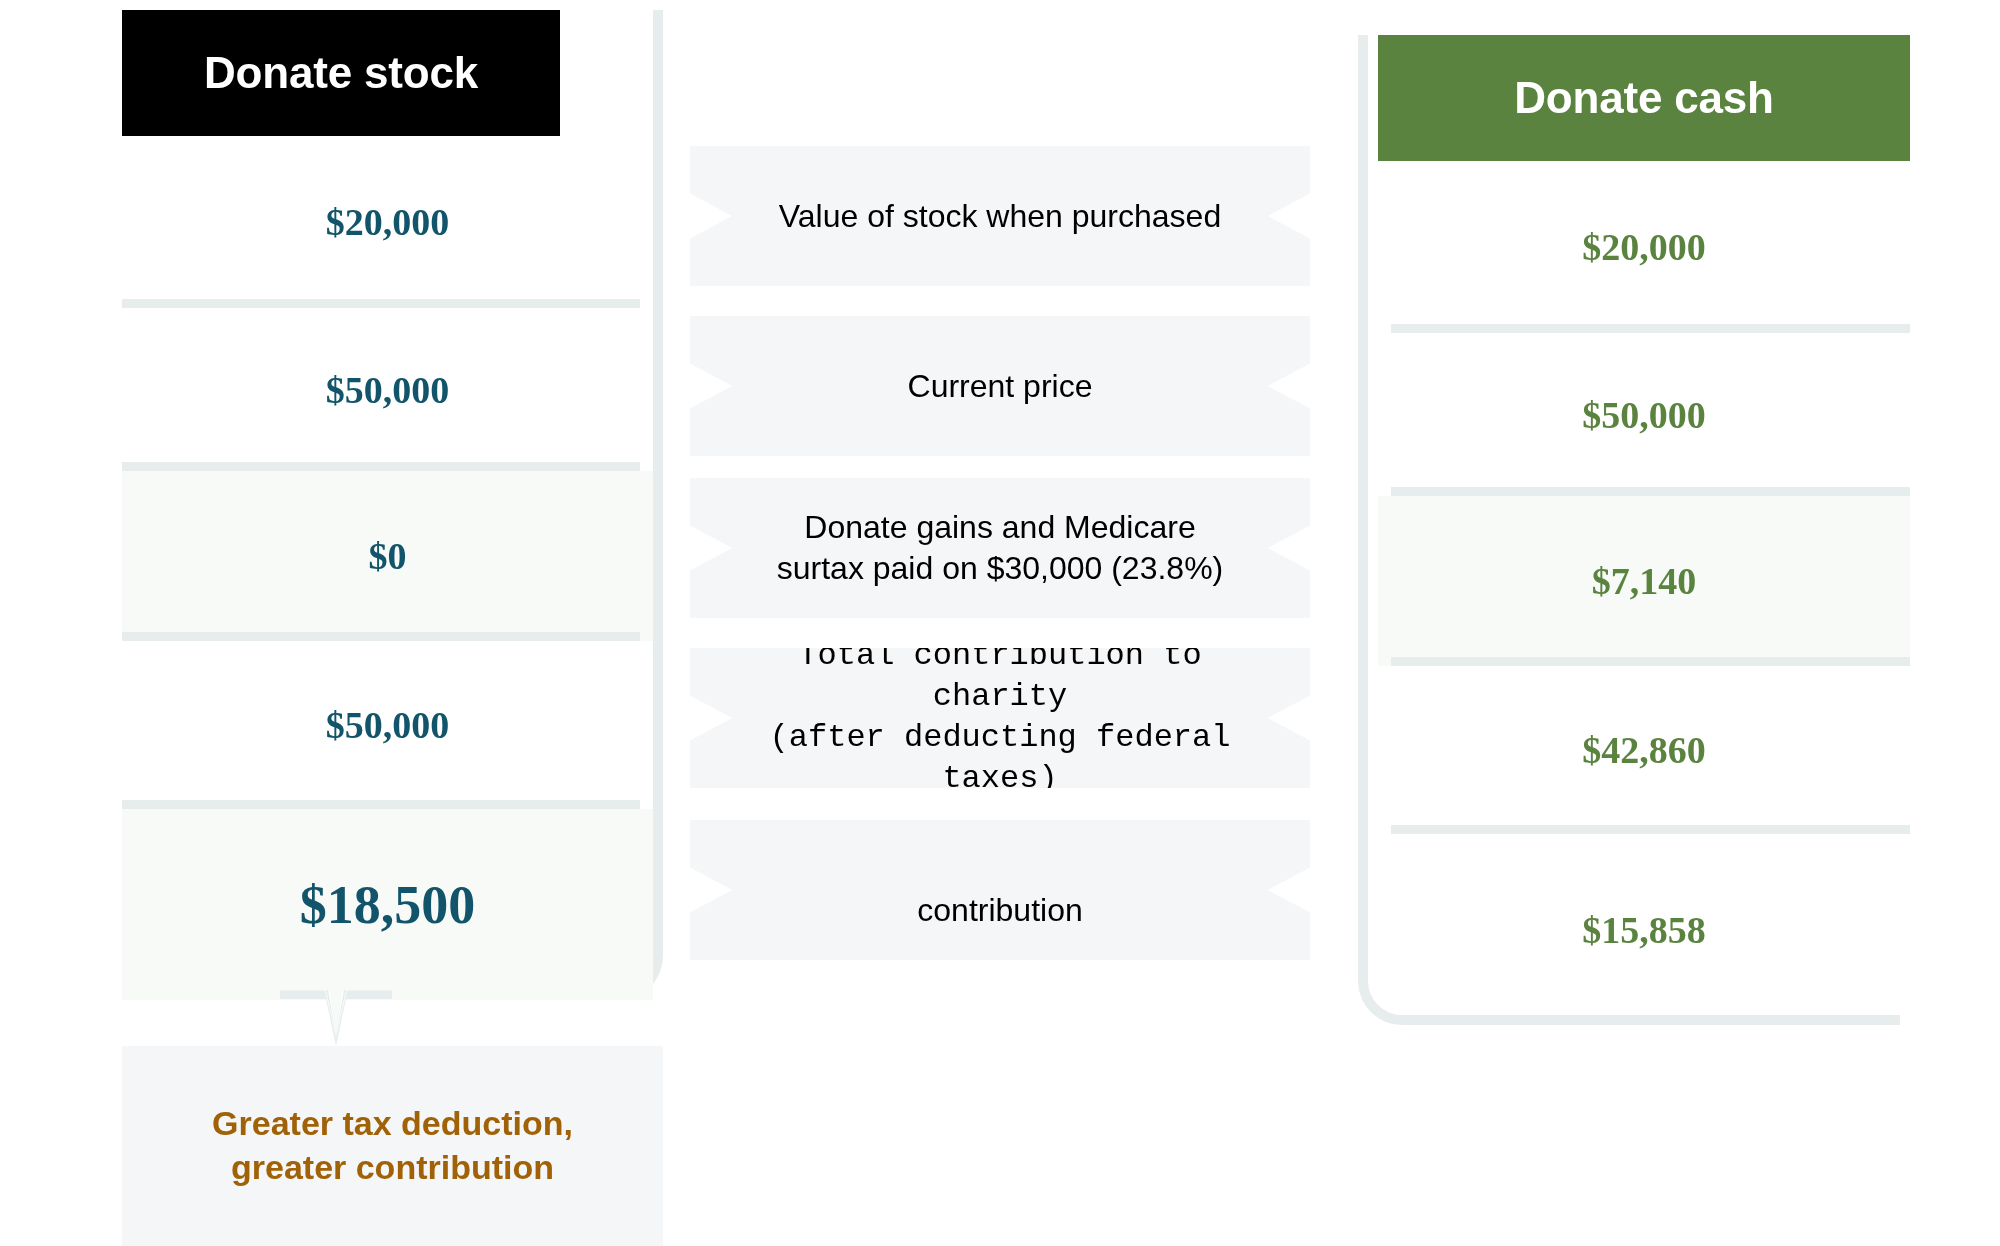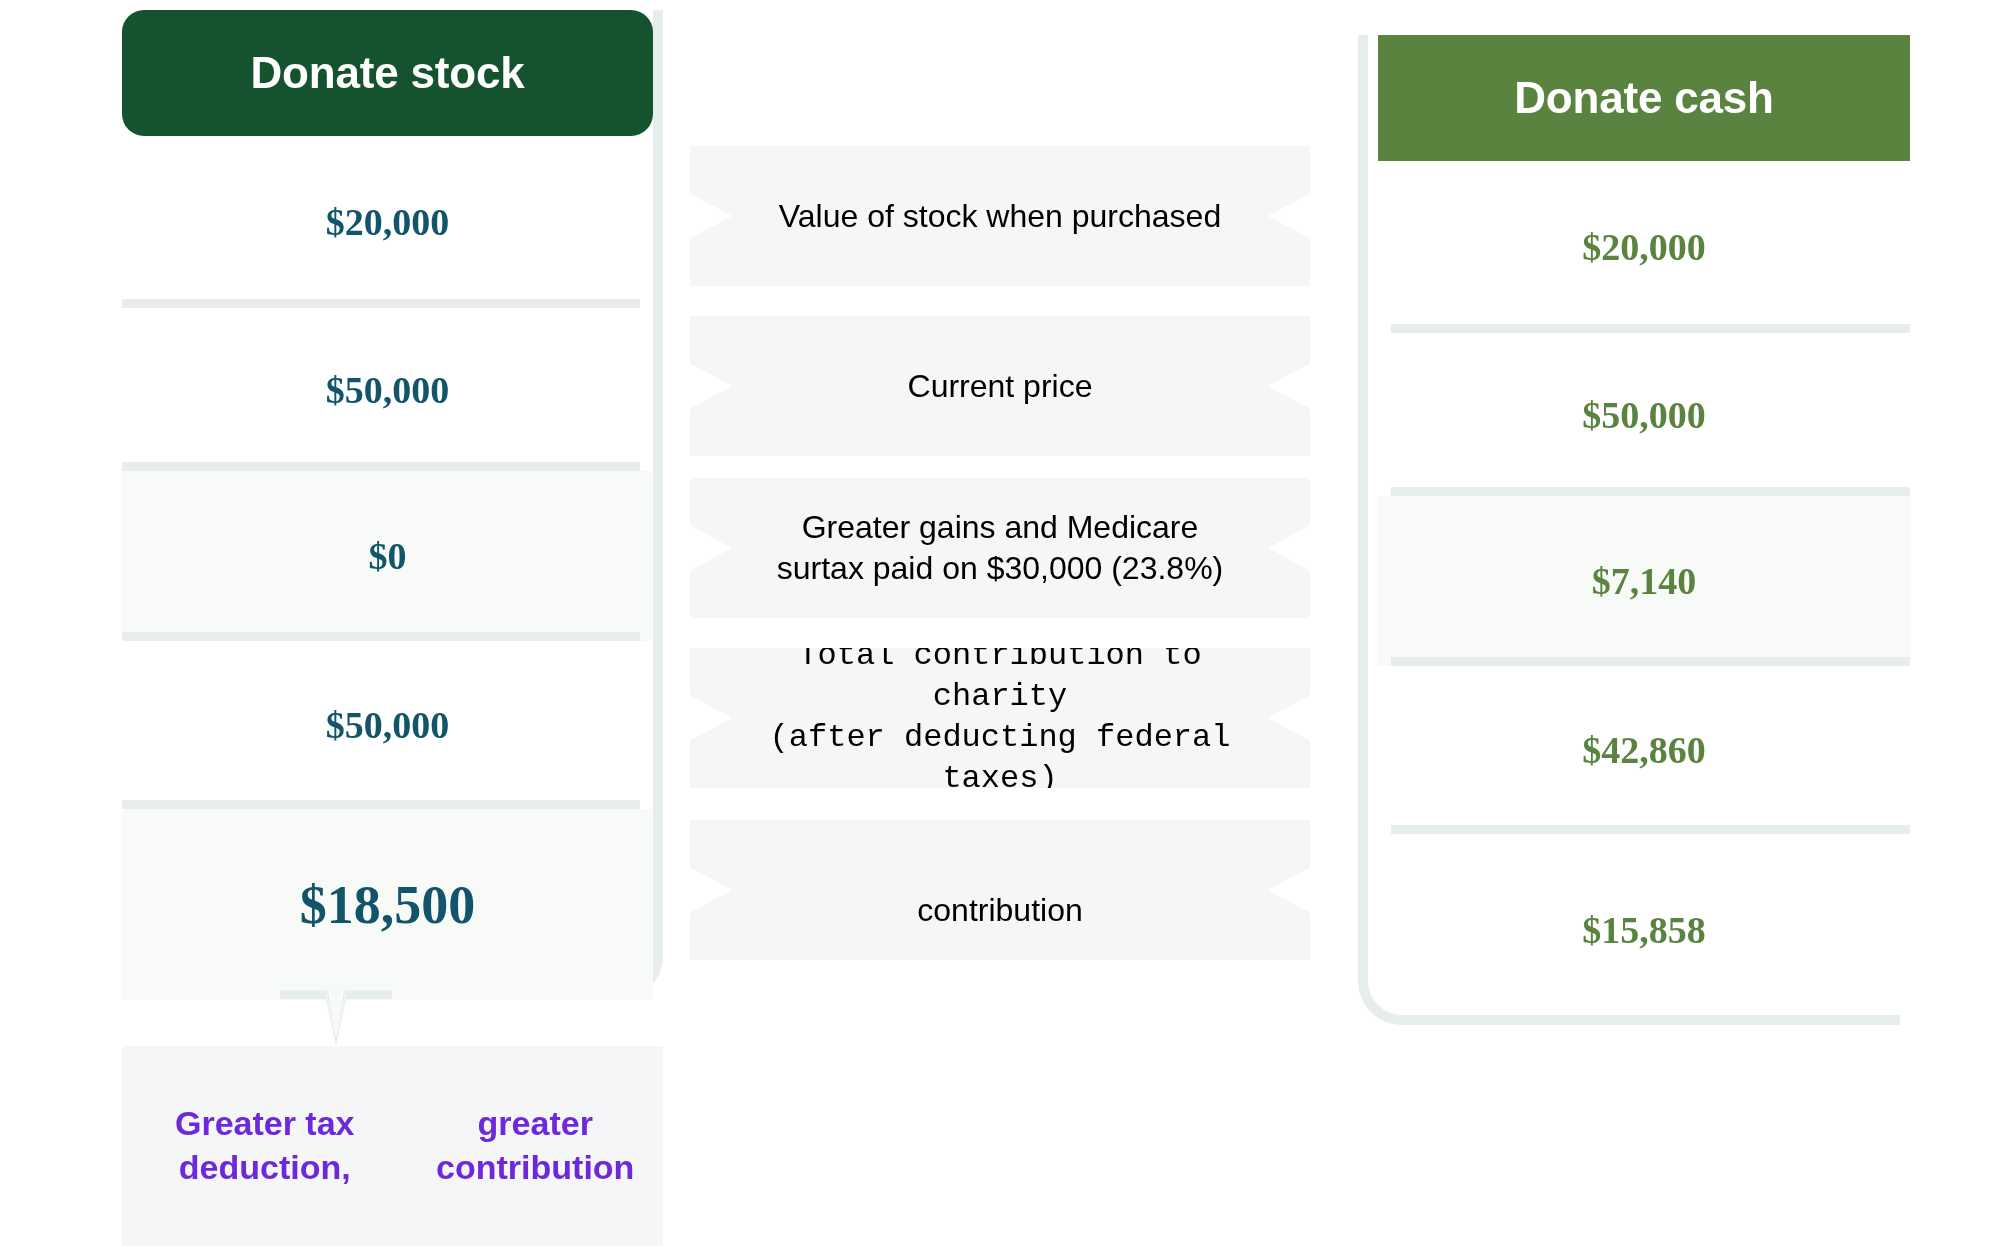--- a/index.html
+++ b/index.html
@@ -55,21 +55,21 @@
     top: 0;
     height: 126px;
     display: flex;
     align-items: center;
     justify-content: center;
     color: #ffffff;
     font-size: 44px;
     font-weight: bold;
     letter-spacing: -0.2px;
   }
-  .card-stock .card-header { width: 531px; background: #14532d; border-radius: 22px; }
+  .card-stock .card-header { width: 438px; background: #000000; }
   .card-cash  .card-header { width: 532px; background: #5b8340; }
 
   
   .value-rows {
     position: absolute;
     left: 0;
     top: 126px;
     width: 531px;
   }
   .card-cash .value-rows { width: 532px; }
@@ -185,43 +185,43 @@
   </div>
 
   <svg class="tail" viewBox="0 0 112 56">
     <path d="M0,0 L112,0 L112,9 L65,9 L56,56 L47,9 L0,9 Z" fill="#ffffff"></path>
     <path d="M0,0 L112,0 L112,2 L62,2 L56,50 L50,2 L0,2 Z" fill="#f7faf7"></path>
     <path d="M0,0 L48,0 L56,44 L64,0 L112,0 L112,9 L66,9 L56,56 L46,9 L0,9 Z" fill="#e7edec"></path>
     <path d="M0,0 L46,0 L56,42 L66,0 L112,0 L112,0.5 L67,0.5 L56,48 L45,0.5 L0,0.5 Z" fill="#f7faf7"></path>
   </svg>
 
   <div style="position:absolute;left:122px;top:1046px;width:541px;height:200px;background:#f4f6f7;
-              display:flex;align-items:center;justify-content:center;
-              color:#6d28d9;font-size:34px;font-weight:bold;line-height:1.28;text-align:center;">
+              display:flex;flex-direction:column;align-items:center;justify-content:center;
+              color:#a16207;font-size:34px;font-weight:bold;line-height:1.28;text-align:center;">
     <span>Greater tax deduction,</span>
     <span>greater contribution</span>
   </div>
 
   <div class="labels">
 
     <div class="label-box" style="top:146px;height:140px;">
       <span class="label-inner">
         <span>Value of stock when purchased</span>
       </span>
     </div>
 
     <div class="label-box" style="top:316px;height:140px;">
       <span class="label-inner">
         <span>Current price</span>
       </span>
     </div>
 
     <div class="label-box" style="top:478px;height:140px;">
       <span class="label-inner">
-        <span>Greater gains and Medicare</span><br>
+        <span>Donate gains and Medicare</span><br>
         <span>surtax paid on $30,000 (23.8%)</span>
       </span>
     </div>
 
     <div class="label-box" style="top:648px;height:140px;font-family:Liberation Mono, monospace;">
       <span class="label-inner">
         <span>Total contribution to charity</span><br>
         <span>(after deducting federal taxes)</span>
       </span>
     </div>

